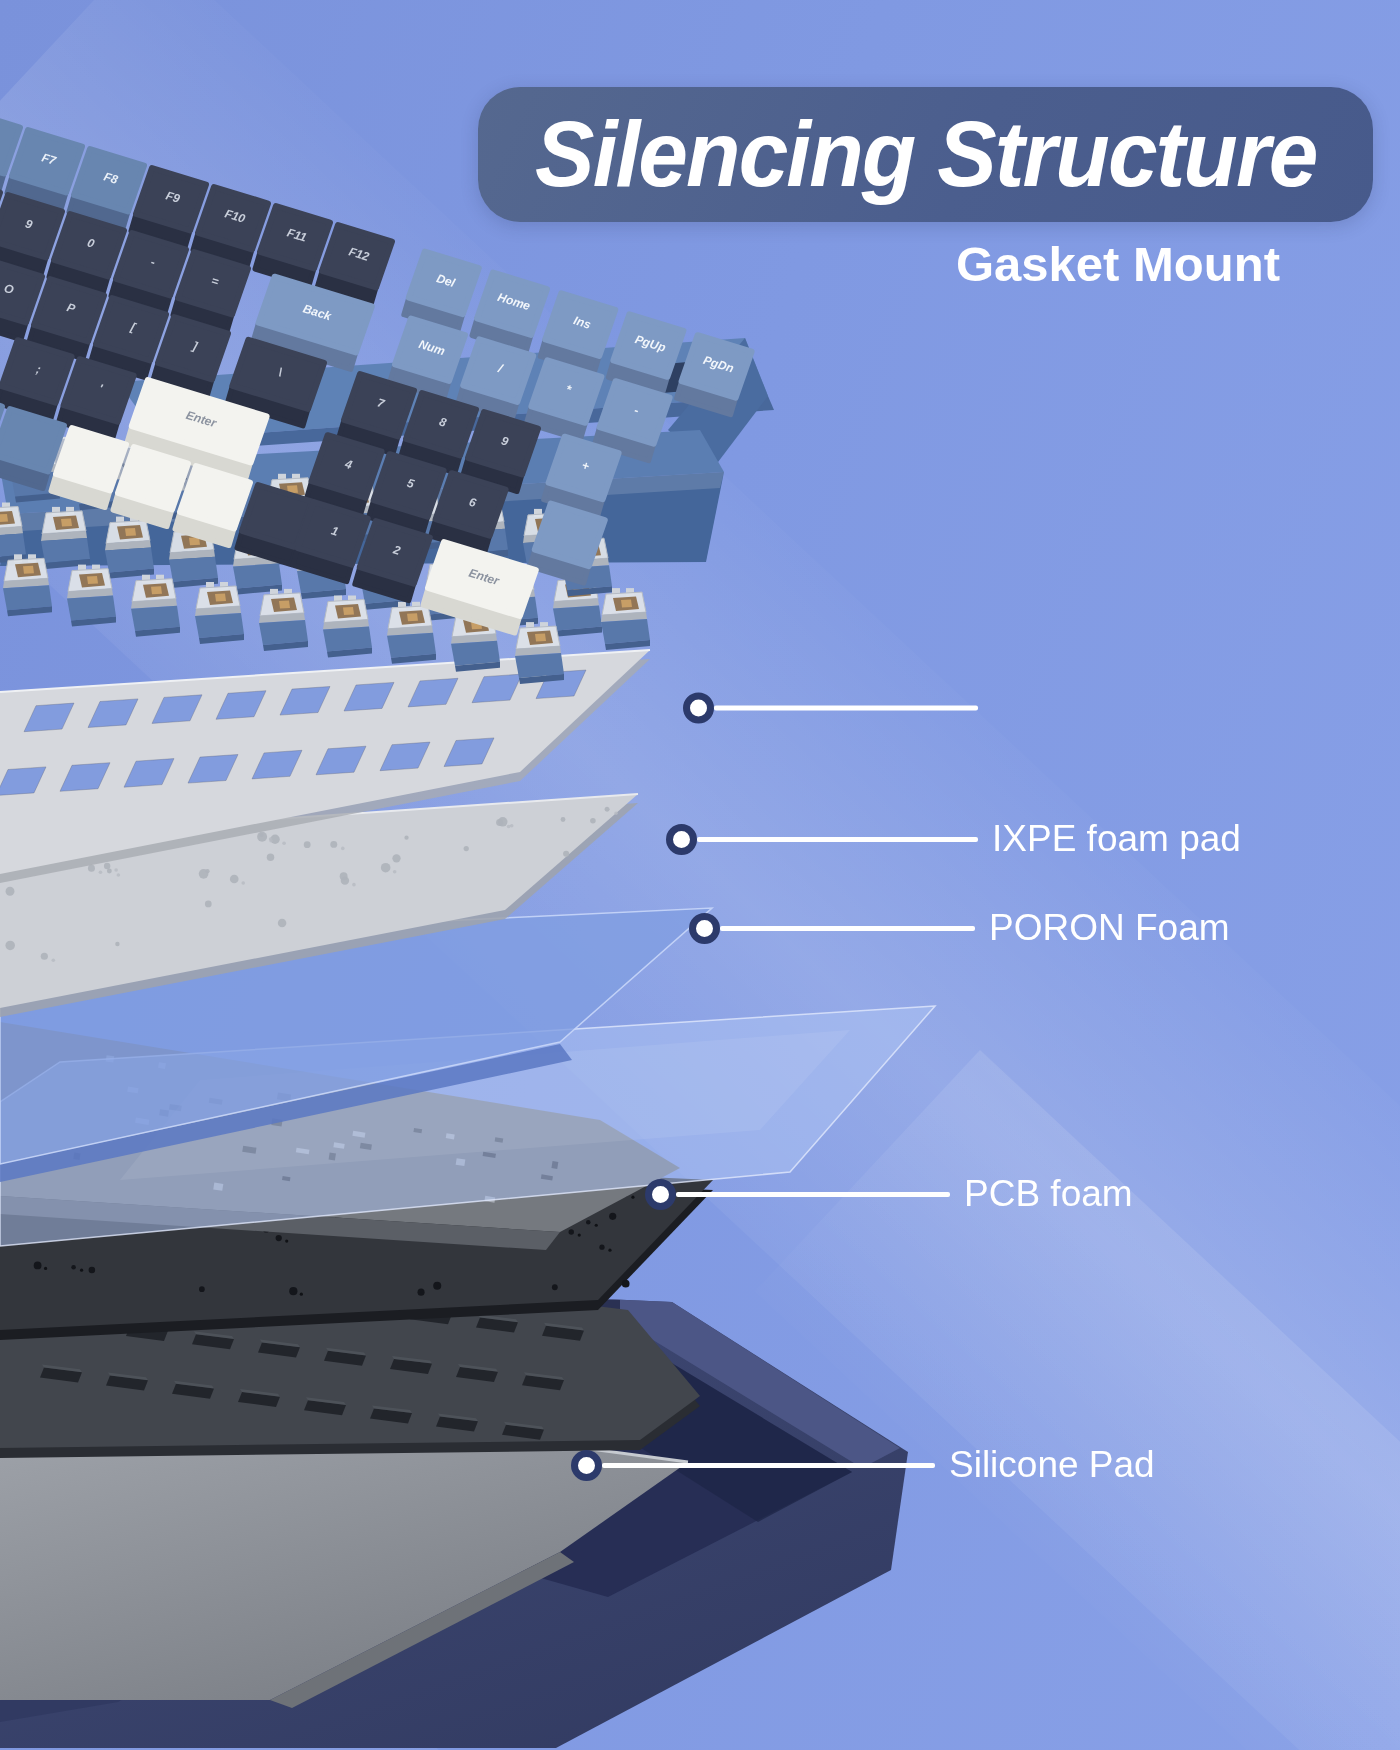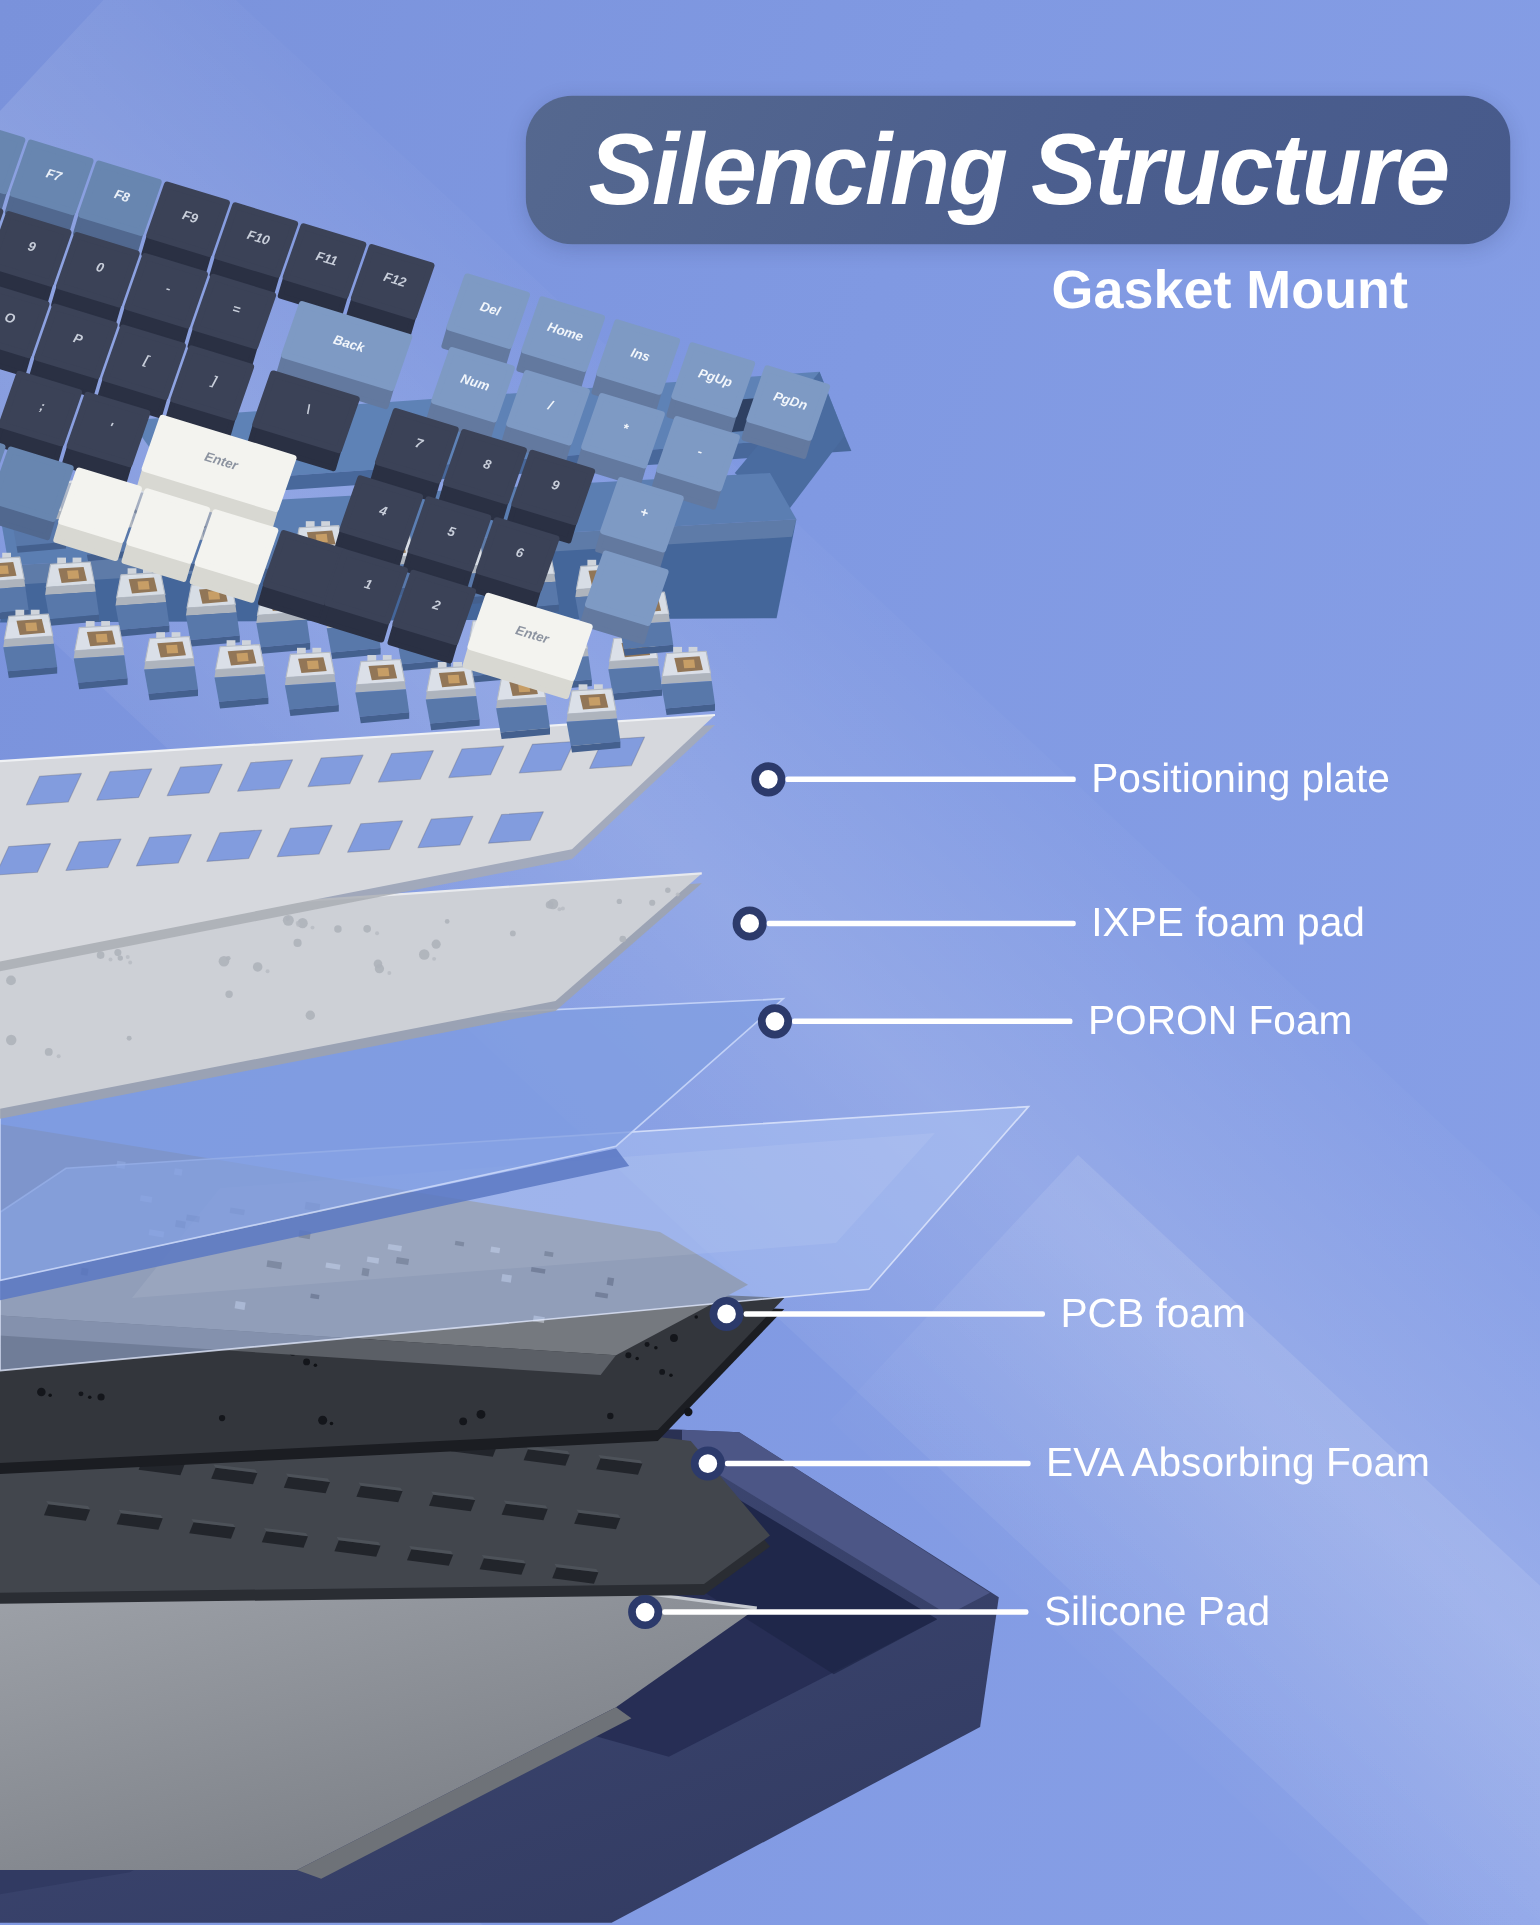--- a/index.html
+++ b/index.html
@@ -778,40 +778,34 @@
   </svg>
 
   <div id="banner">
     <div class="t">Silencing Structure</div>
   </div>
   <div id="subtitle">Gasket Mount</div>
 
   <div class="callout" id="c1">
     <span class="dot"></span>
     <span class="line"></span>
-    <span class="lbl">Positioning plate</span>
   </div>
   <div class="callout" id="c2">
     <span class="dot"></span>
     <span class="line"></span>
     <span class="lbl">IXPE foam pad</span>
   </div>
   <div class="callout" id="c3">
     <span class="dot"></span>
     <span class="line"></span>
     <span class="lbl">PORON Foam</span>
   </div>
   <div class="callout" id="c5">
     <span class="dot"></span>
     <span class="line"></span>
     <span class="lbl">PCB foam</span>
   </div>
-  <div class="callout" id="c6">
-    <span class="dot"></span>
-    <span class="line"></span>
-    <span class="lbl">EVA Absorbing Foam</span>
-  </div>
   <div class="callout" id="c7">
     <span class="dot"></span>
     <span class="line"></span>
     <span class="lbl">Silicone Pad</span>
   </div>
 </div>
 
 </body></html>

